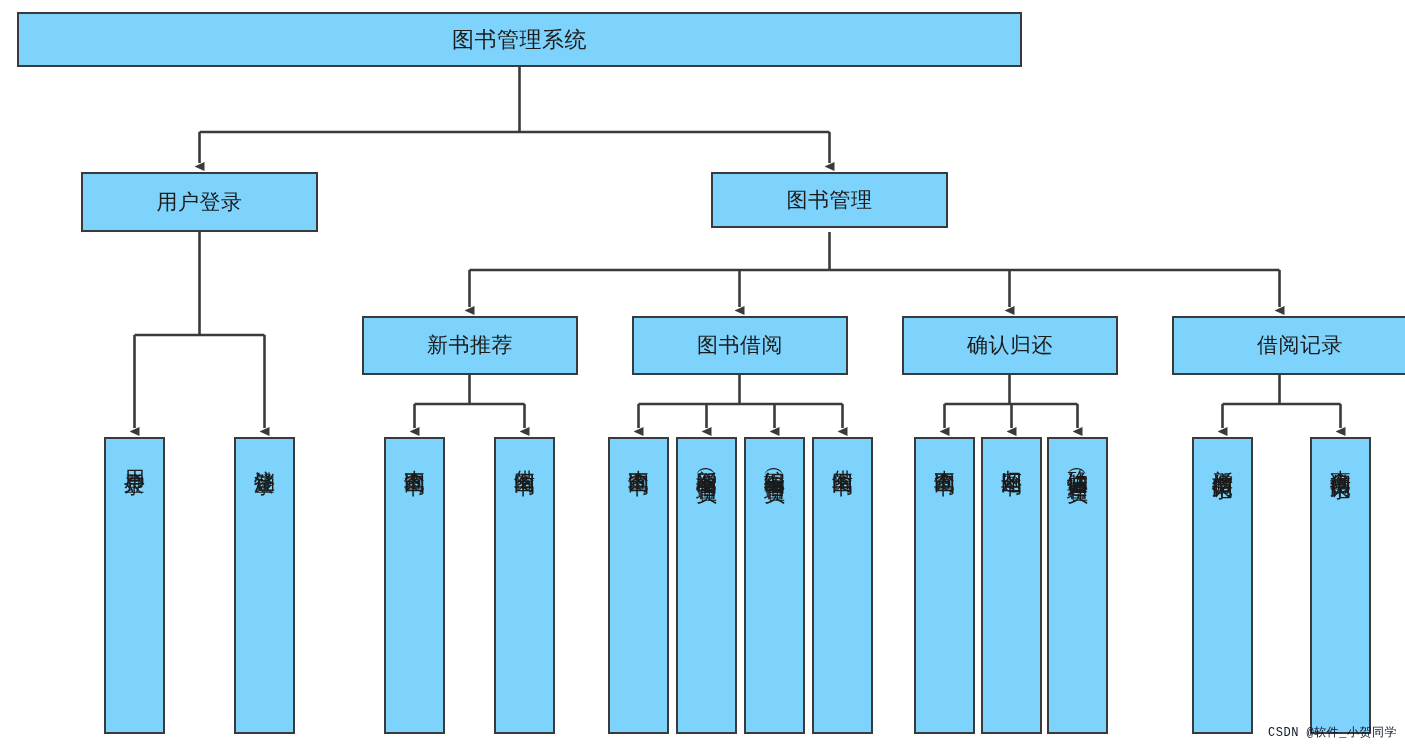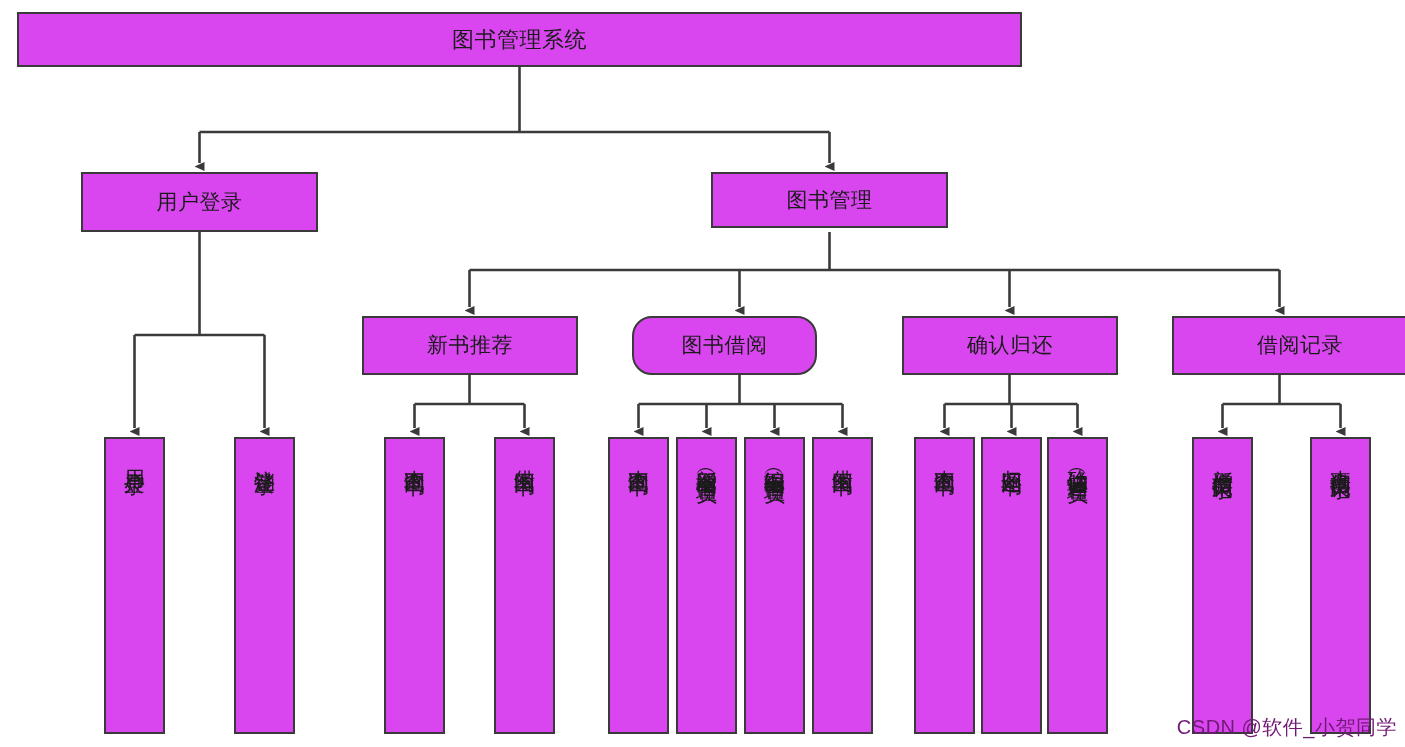--- a/index.html
+++ b/index.html
@@ -23,21 +23,21 @@
     left: 0;
     top: 0;
     width: 1405px;
     height: 747px;
     pointer-events: none;
   }
   .node {
     position: absolute;
     box-sizing: border-box;
     border: 2px solid #3a3a3a;
-    background: #d946ef;
+    background: #7dd3fc;
     display: flex;
     align-items: center;
     justify-content: center;
     color: #1b1b1b;
   }
   .node .label {
     display: block;
     text-align: center;
     line-height: 1.18;
     letter-spacing: 0.5px;
@@ -68,25 +68,25 @@
     text-orientation: upright;
     font-size: 21px;
     line-height: 1.05;
     letter-spacing: 2px;
     white-space: nowrap;
   }
   #watermark {
     position: absolute;
     right: 8px;
     bottom: 6px;
-    font-size: 20px;
-    color: #701a75;
+    font-size: 12px;
+    color: #0f172a;
     letter-spacing: 0.5px;
     white-space: nowrap;
-    font-family: Liberation Sans, sans-serif;
+    font-family: Liberation Mono, monospace;
   }
 </style>
 </head>
 <body>
 
 <div id="canvas">
 
   <svg id="edges" viewBox="0 0 1405 747" width="1405" height="747" xmlns="http://www.w3.org/2000/svg">
     <defs>
       <marker id="arrowhead" markerWidth="9" markerHeight="10" refX="1" refY="5" orient="auto" markerUnits="userSpaceOnUse">
@@ -146,21 +146,21 @@
   <div class="node lvl1" style="left:81px; top:172px; width:237px; height:60px;">
     <span class="label">用户登录</span>
   </div>
   <div class="node lvl1" style="left:711px; top:172px; width:237px; height:56px;">
     <span class="label">图书管理</span>
   </div>
 
   <div class="node lvl2" style="left:362px; top:316px; width:216px; height:59px;">
     <span class="label">新书推荐</span>
   </div>
-  <div class="node lvl2" style="left:632px; top:316px; width:185px; height:59px;border-radius:20px;">
+  <div class="node lvl2" style="left:632px; top:316px; width:216px; height:59px;">
     <span class="label">图书借阅</span>
   </div>
   <div class="node lvl2" style="left:902px; top:316px; width:216px; height:59px;">
     <span class="label">确认归还</span>
   </div>
   <div class="node lvl2" style="left:1172px; top:316px; width:256px; height:59px;">
     <span class="label">借阅记录</span>
   </div>
 
   <div class="node leaf" style="left:104px; top:437px; width:61px; height:297px;">

